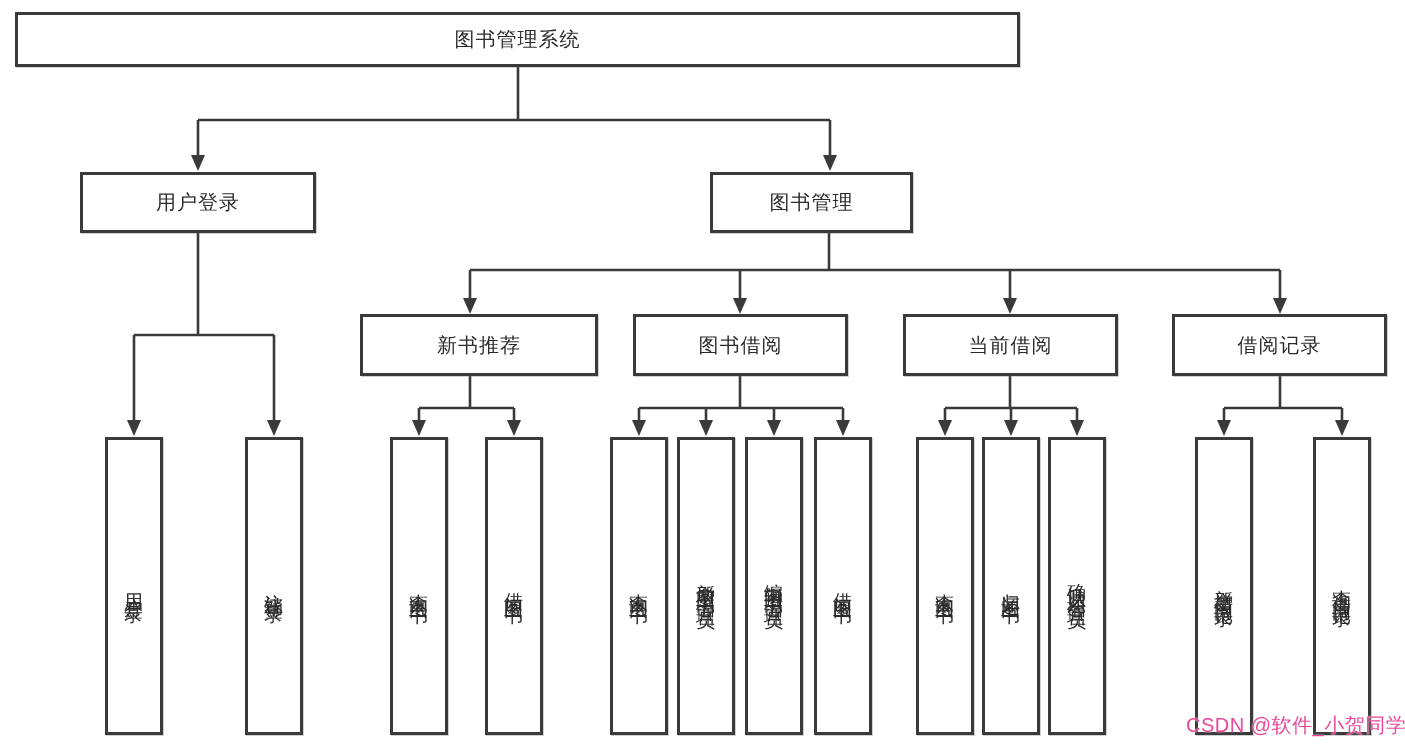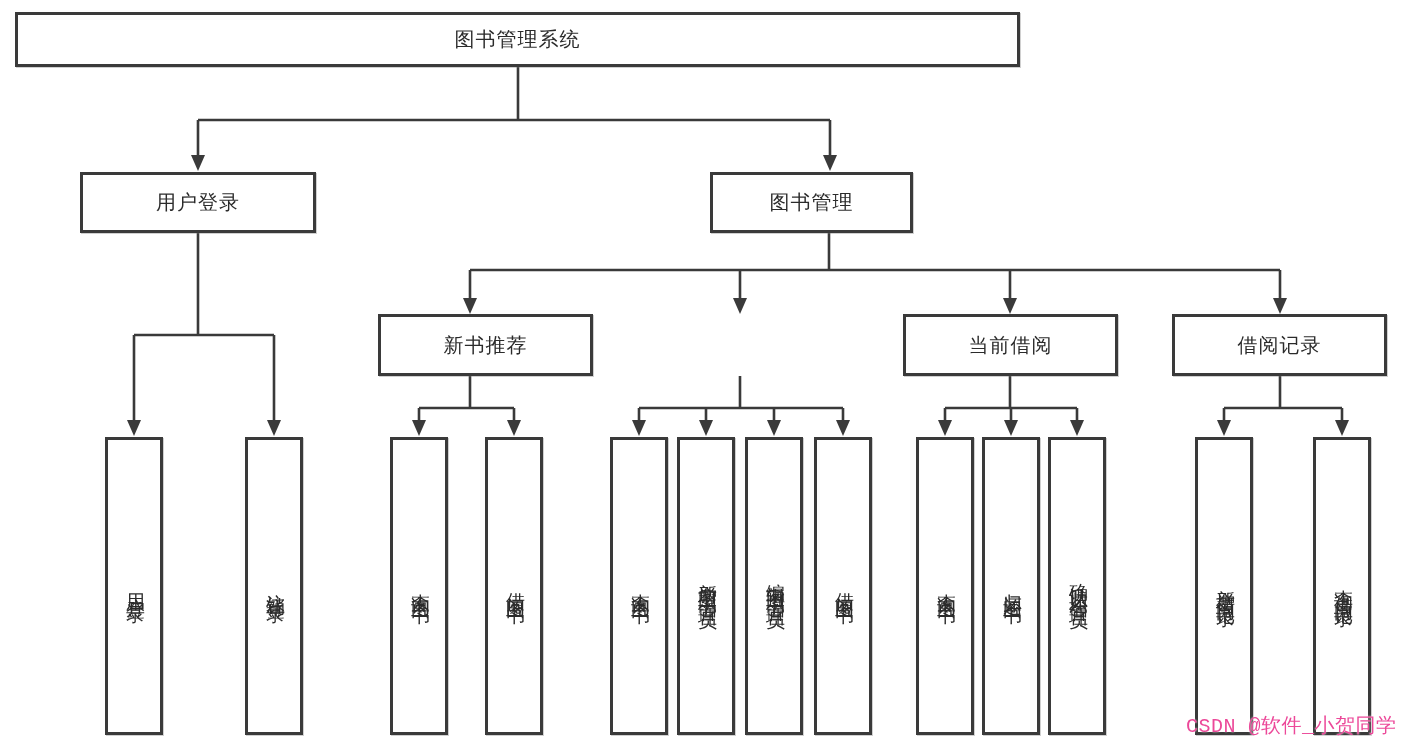--- a/index.html
+++ b/index.html
@@ -1,18 +1,18 @@
 <!DOCTYPE html>
 <html><head>
 <meta charset="utf-8">
 <style>
   html,body{margin:0;padding:0;background:#ffffff;}
   #stage{
     position:relative;width:1405px;height:747px;background:#ffffff;overflow:hidden;
-    font-family:Liberation Mono, monospace;color:#2b2b2b;
+    font-family:Liberation Sans, sans-serif;color:#2b2b2b;
   }
   .node{
     position:absolute;box-sizing:border-box;background:#ffffff;
     border:3px solid #3a3a3a;
     display:flex;align-items:center;justify-content:center;
     font-size:20px;letter-spacing:1px;color:#2b2b2b;
     box-shadow:1px 1px 0 rgba(120,120,120,.35);
   }
   .leaf{
     writing-mode:vertical-rl;
@@ -69,21 +69,22 @@
       <polygon points="1217,420 1231,420 1224,436"></polygon>
       <polygon points="1335,420 1349,420 1342,436"></polygon>
     </g>
   </svg>
 
   <div class="node" style="left:15px;top:12px;width:1005px;height:55px;">图书管理系统</div>
 
   <div class="node" style="left:80px;top:172px;width:236px;height:61px;">用户登录</div>
   <div class="node" style="left:710px;top:172px;width:203px;height:61px;">图书管理</div>
 
-  <div class="node" style="left:378px;top:314px;width:215px;height:62px;">新书推荐</div>
+  <div class="node" style="left:360px;top:314px;width:238px;height:62px;">新书推荐</div>
+  <div class="node" style="left:633px;top:314px;width:215px;height:62px;">图书借阅</div>
   <div class="node" style="left:1172px;top:314px;width:215px;height:62px;">借阅记录</div>
   <div class="node" style="left:903px;top:314px;width:215px;height:62px;">当前借阅</div>
 
   <div class="node leaf" style="left:105px;top:437px;width:58px;height:298px;">用户登录</div>
   <div class="node leaf" style="left:245px;top:437px;width:58px;height:298px;">注销登录</div>
 
   <div class="node leaf" style="left:390px;top:437px;width:58px;height:298px;">查询图书</div>
   <div class="node leaf" style="left:485px;top:437px;width:58px;height:298px;">借阅图书</div>
 
   <div class="node leaf" style="left:610px;top:437px;width:58px;height:298px;">查询图书</div>

